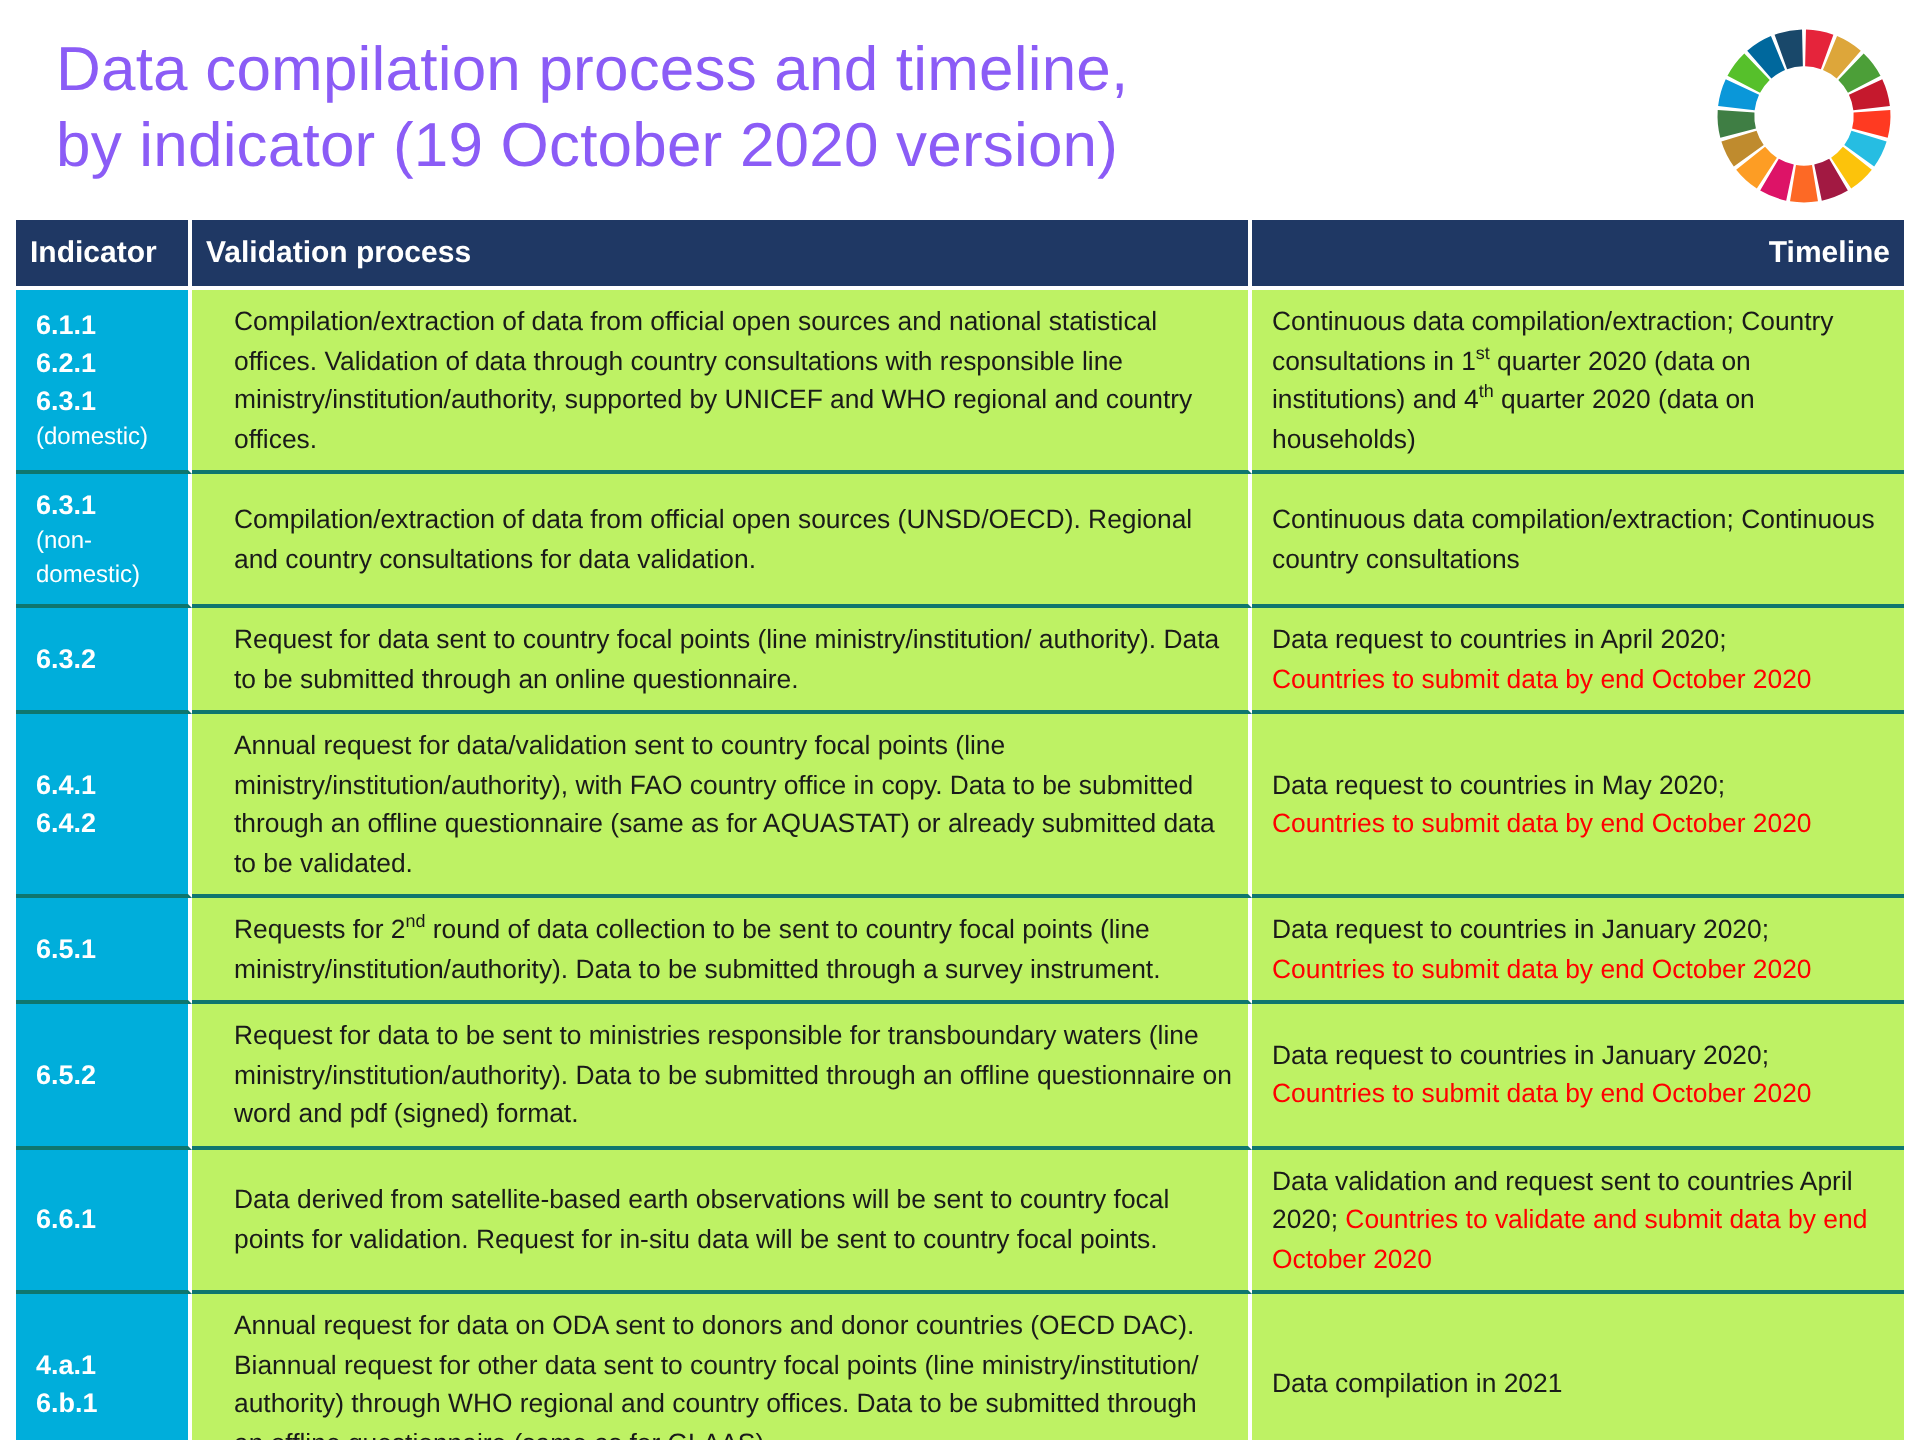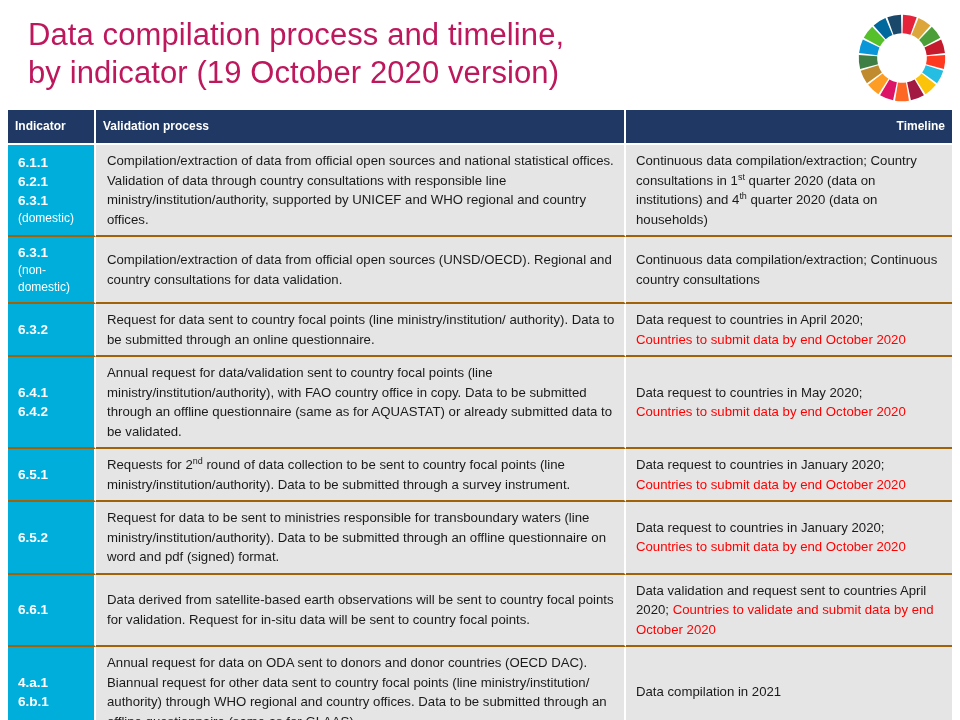--- a/index.html
+++ b/index.html
@@ -15,21 +15,21 @@
   }
 
   
   #header {
     position: relative;
     height: 110px;
     box-sizing: border-box;
     padding: 16px 0 0 28px;
   }
   #page-title {
-    color: #be185d;
+    color: #8b5cf6;
     font-size: 31px;
     line-height: 38px;
     font-weight: 400;
     letter-spacing: 0.1px;
     white-space: pre-line;
     margin: 0;
   }
   #sdg-wheel {
     position: absolute;
     top: 12px;
@@ -46,34 +46,34 @@
     border-spacing: 0;
     table-layout: fixed;
   }
   #timeline-table col.c-ind { width: 88px; }
   #timeline-table col.c-proc { width: 530px; }
   #timeline-table col.c-time { width: 326px; }
 
   #timeline-table th {
     background: #1F3864;
     color: #ffffff;
-    font-size: 12px;
+    font-size: 15px;
     font-weight: bold;
     text-align: left;
     padding: 5px 7px 6px 7px;
     height: 22px;
     vertical-align: middle;
     border-right: 2px solid #ffffff;
     border-bottom: 2px solid #ffffff;
   }
   #timeline-table th:last-child { border-right: none; text-align: right; }
 
   #timeline-table td {
     vertical-align: middle;
-    border-bottom: 2px solid #a16207;
+    border-bottom: 2px solid #0f766e;
     border-right: 2px solid #ffffff;
   }
   #timeline-table td:last-child { border-right: none; }
   #timeline-table tr:last-child td { border-bottom: none; }
 
   td.ind-cell {
     background: #00AEDB;
     color: #ffffff;
     font-size: 13.5px;
     font-weight: bold;
@@ -82,25 +82,25 @@
   }
   td.ind-cell .qual {
     font-weight: normal;
     font-size: 12px;
     display: block;
     line-height: 17px;
   }
   td.ind-cell .code { display: block; }
 
   td.proc-cell, td.time-cell {
-    background: #e5e5e5;
+    background: #bef264;
     color: #1a1a1a;
     font-size: 13.2px;
     line-height: 19.5px;
-    padding: 6px 8px 6px 11px;
+    padding: 6px 8px 6px 21px;
   }
   td.time-cell { padding-left: 10px; }
 
   .red { color: #FF0000; }
   sup { font-size: 0.68em; vertical-align: super; line-height: 0; }
 </style>
 </head>
 <body>
 
 <div id="header">

